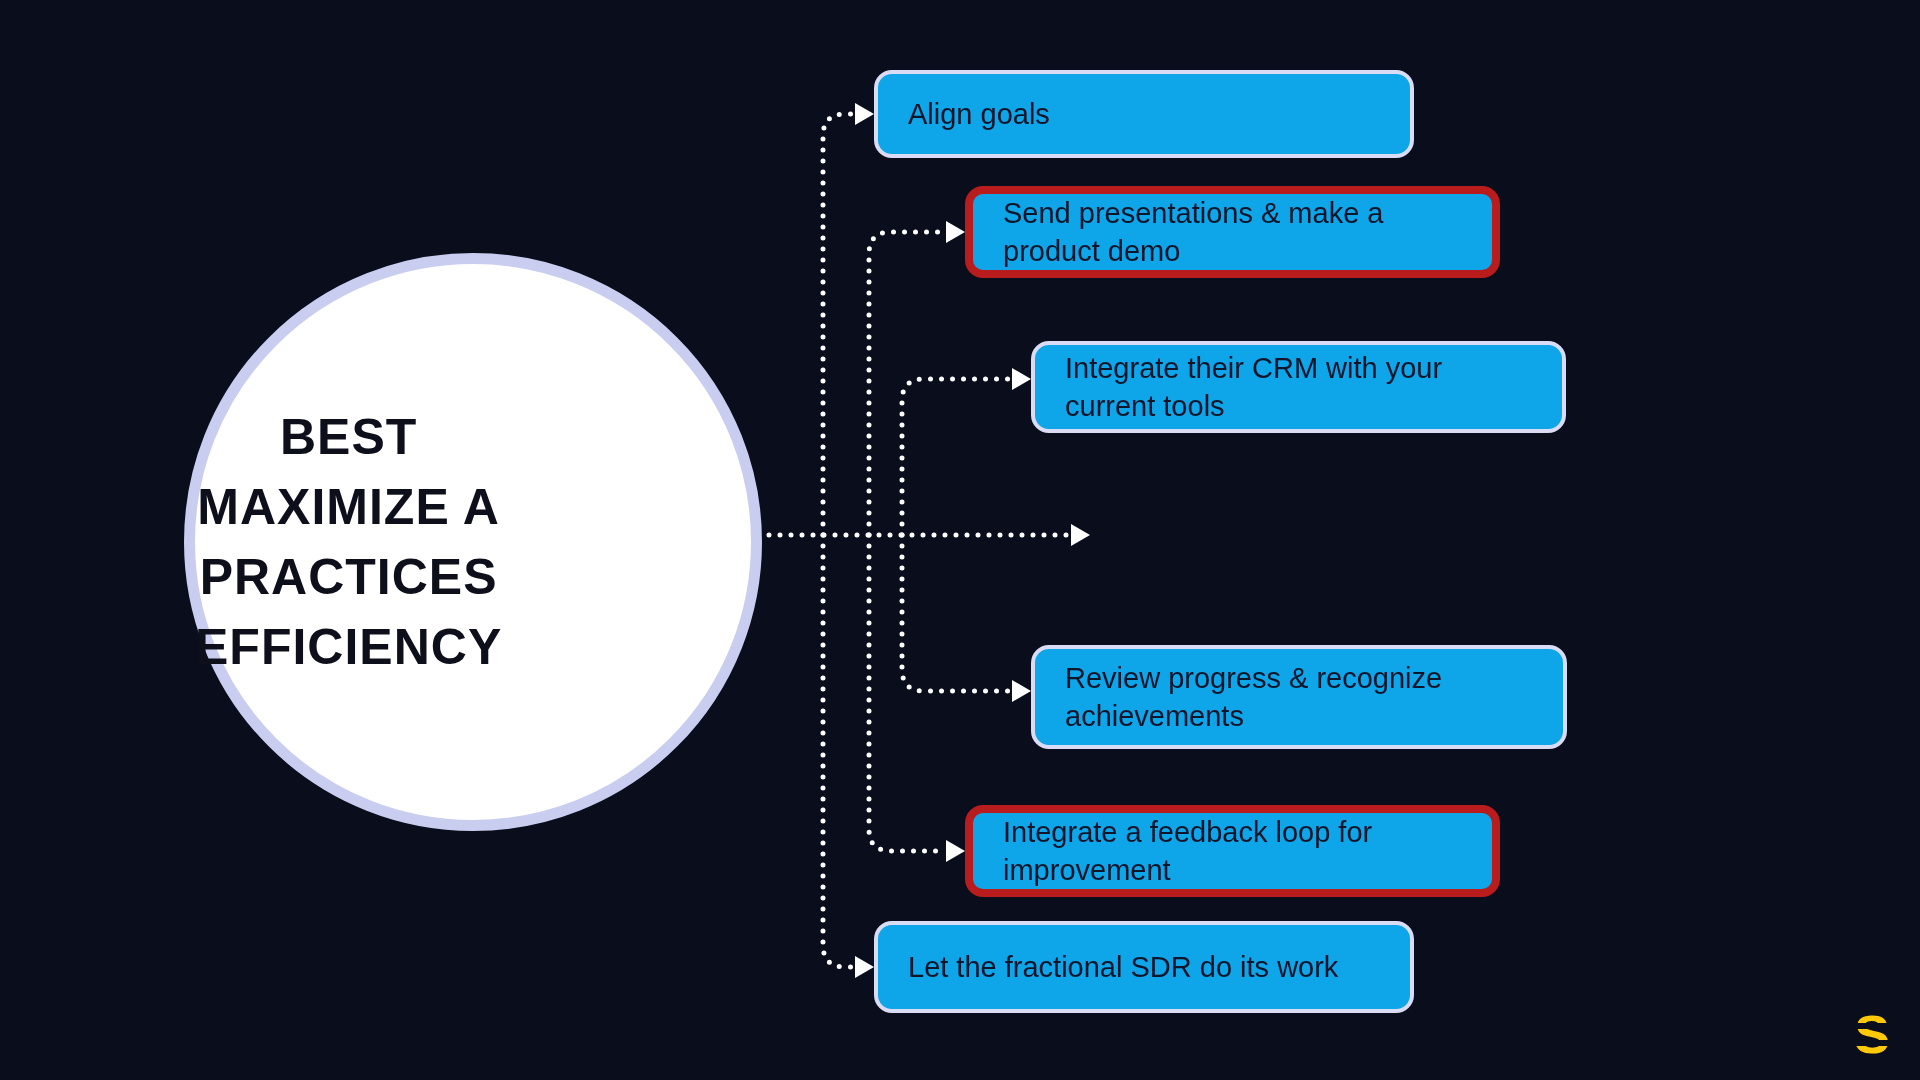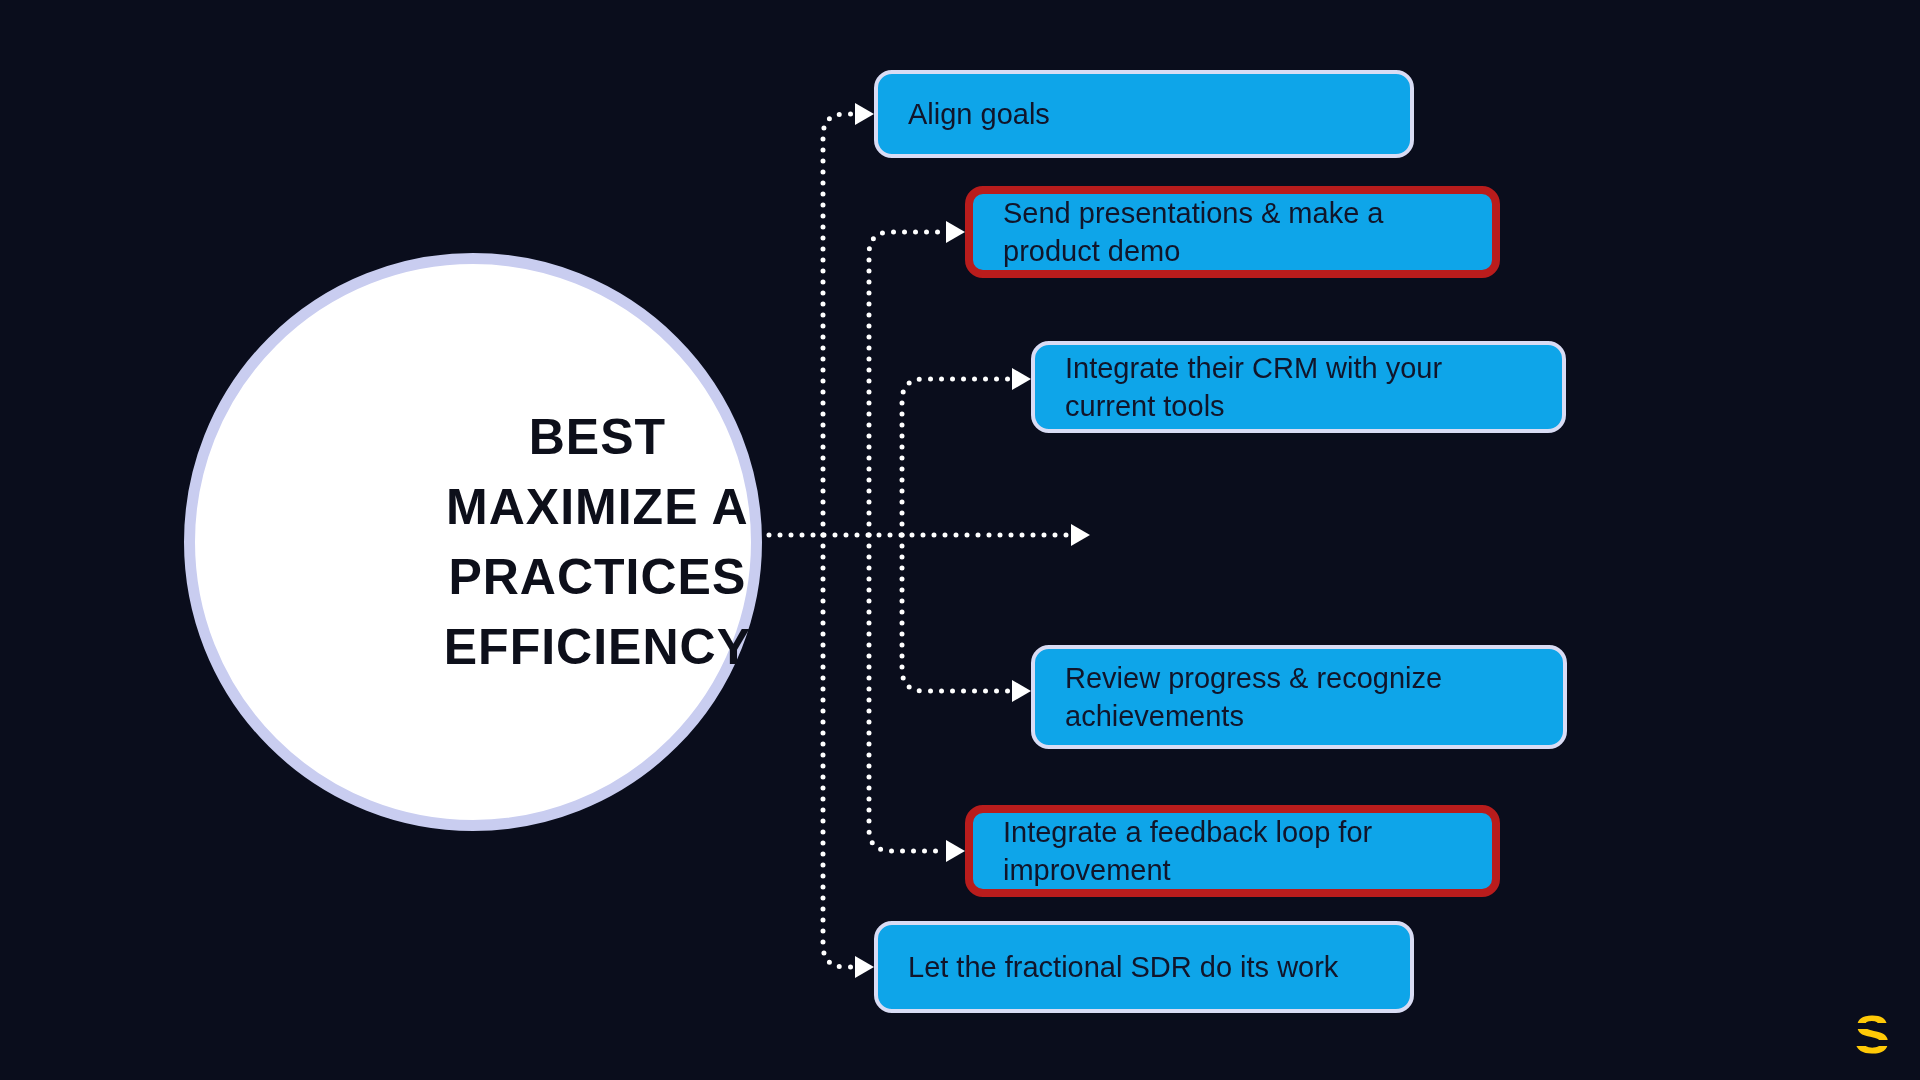--- a/index.html
+++ b/index.html
@@ -30,21 +30,21 @@
 
   .circle {
     position: absolute;
     left: 184px; top: 253px;
     width: 578px; height: 578px;
     border-radius: 50%;
     background: #ffffff;
     border: 11px solid #c9cdf0;
     display: flex;
     align-items: center;
-    justify-content: flex-end;
+    justify-content: flex-start;
   }
   .circle-title {
     text-align: center;
     font-weight: bold;
     font-size: 50px;
     line-height: 70px;
     letter-spacing: 1px;
     color: #0d0f1a;
   }
 

